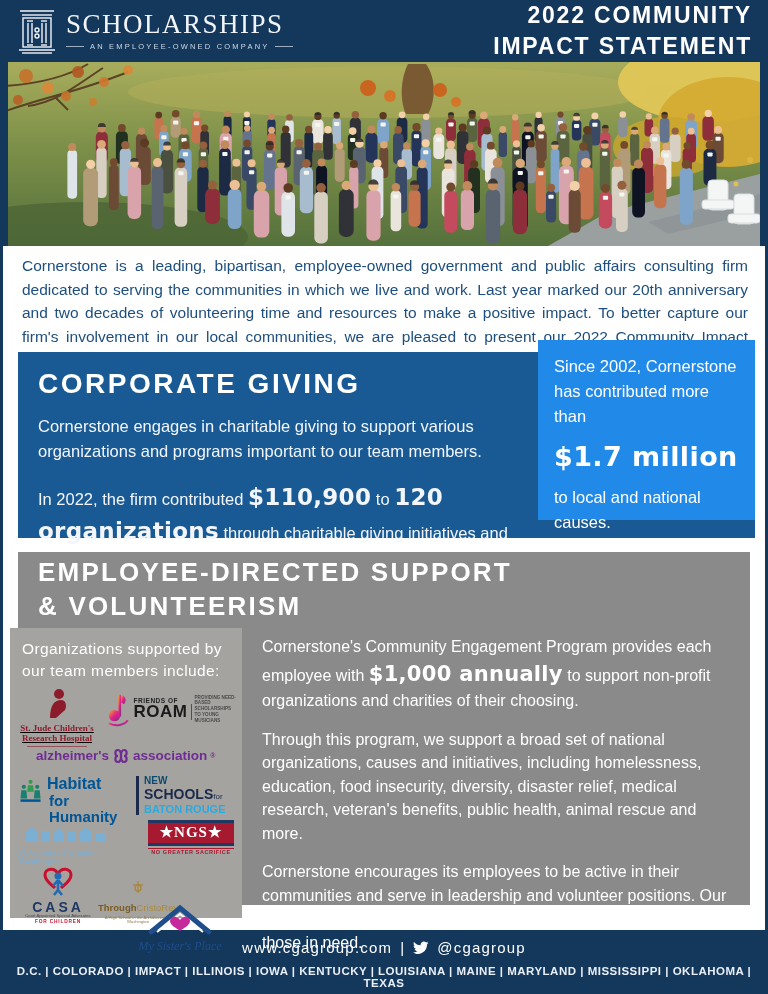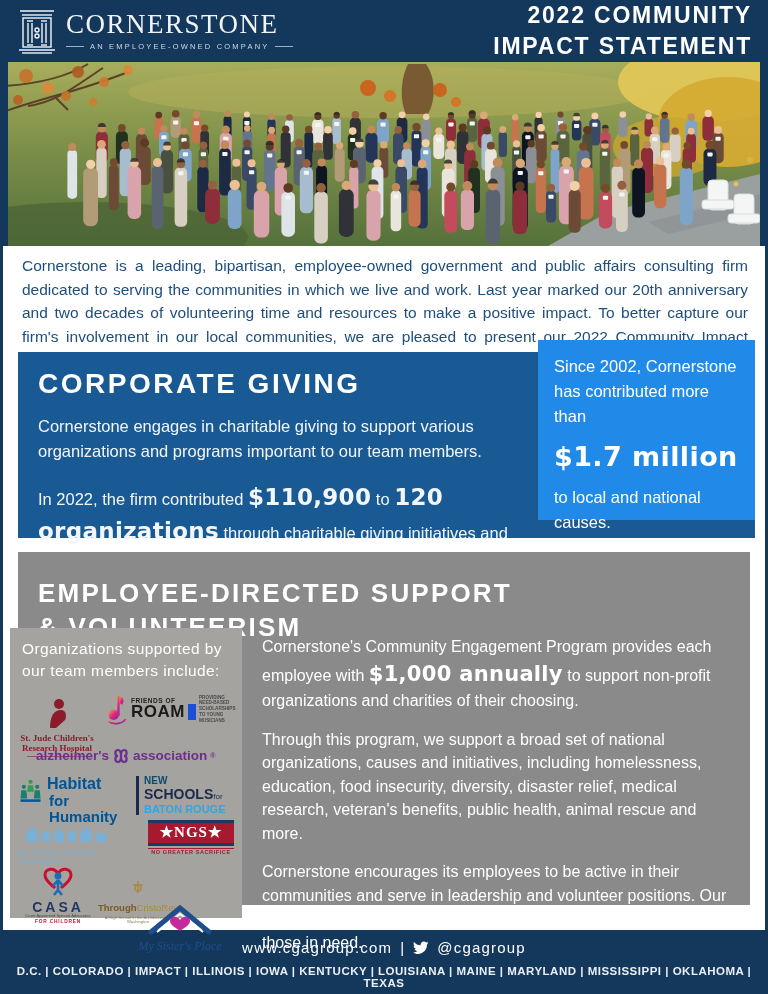--- a/index.html
+++ b/index.html
@@ -40,36 +40,36 @@
   .stat-md { font-size:21px; }
 
   .callout { position:absolute; left:538px; top:340px; width:217px; height:180px; background:#2189e8;
              color:#fff; padding:14px 16px; font-size:16.5px; line-height:1.5; z-index:3; }
   .callout .big { display:block; font-family:"DejaVu Sans", sans-serif; font-weight:bold;
                   font-size:27px; margin:9px 0 7px; letter-spacing:.4px; }
 
   
   .vol-box { position:absolute; left:18px; top:552px; width:732px; height:353px; background:#8a8a8a; }
   .vol-title { font-weight:800; font-size:26px; letter-spacing:2.2px; color:#fff; line-height:1.32;
-               padding:24px 0 0 20px; }
+               padding:3px 0 0 20px; }
   .org-panel { position:absolute; left:10px; top:628px; width:232px; height:290px; background:#a5a3a0; z-index:4; }
   .org-label { color:#fff; font-size:15.5px; line-height:1.45; letter-spacing:.4px; padding:10px 10px 4px 12px; }
   .logos { position:absolute; left:0; top:56px; width:232px; height:234px; }
   .logo { position:absolute; line-height:1.05; }
 
   
-  .stjude { left:8px; top:14px; width:78px; text-align:center; }
+  .stjude { left:8px; top:4px; width:78px; text-align:center;text-decoration:underline; }
   .stjude .nm { color:#8c1c2c; font-family:"Liberation Serif", serif; font-weight:bold; font-size:9px; line-height:1.1; }
   .stjude .ul { height:1px; background:#8c1c2c; width:60px; margin:2px auto 0; opacity:.6; }
 
   .roam { left:96px; top:6px; width:132px; }
   .roam-row { display:flex; align-items:center; gap:3px; }
   .roam-main .t { font-size:6.5px; font-weight:bold; color:#222; letter-spacing:.5px; }
   .roam-main .m { font-size:17px; font-weight:800; color:#1a1a1a; letter-spacing:.5px; line-height:.95;
-                  border-right:8px solid #1d4ed8; padding-right:3px; }
+                  border-right:1px solid #1d4ed8; padding-right:3px; }
   .roam-side { font-size:4.6px; font-weight:bold; color:#4a4a4a; line-height:1.25; width:46px; }
 
   .alz { left:26px; top:64px; width:190px; color:#6f2c91; font-weight:bold; font-size:13.5px;
          display:flex; align-items:center; gap:3px; }
   .alz sup { font-size:7px; }
 
   .habitat { left:8px; top:92px; width:108px; display:flex; align-items:flex-start; gap:4px; }
   .habitat .txt .a { color:#005596; font-weight:800; font-size:16px; }
   .habitat .txt .b { color:#005596; font-weight:bold; font-size:15px; display:block; margin-left:2px; }
 
@@ -134,21 +134,21 @@
             <line x1="26" y1="15" x2="26" y2="35"></line>
             <line x1="30" y1="15" x2="30" y2="35"></line>
             <line x1="25" y1="37" x2="31" y2="37"></line>
           <circle cx="21" cy="22" r="2"></circle>
             <circle cx="21" cy="28" r="2"></circle>
           <line x1="3" y1="42" x2="39" y2="42"></line>
           <line x1="6" y1="45" x2="36" y2="45"></line>
         </g>
       </svg>
       <div class="brand-text">
-        <div class="brand-name">CORNERSTONE</div>
+        <div class="brand-name">SCHOLARSHIPS</div>
         <div class="brand-tagline">
           <div class="rule"></div>
           <span>AN EMPLOYEE-OWNED COMPANY</span>
           <div class="rule"></div>
         </div>
       </div>
     </div>
     <div class="doc-title">
       <div>2022 COMMUNITY</div>
       <div>IMPACT STATEMENT</div>

